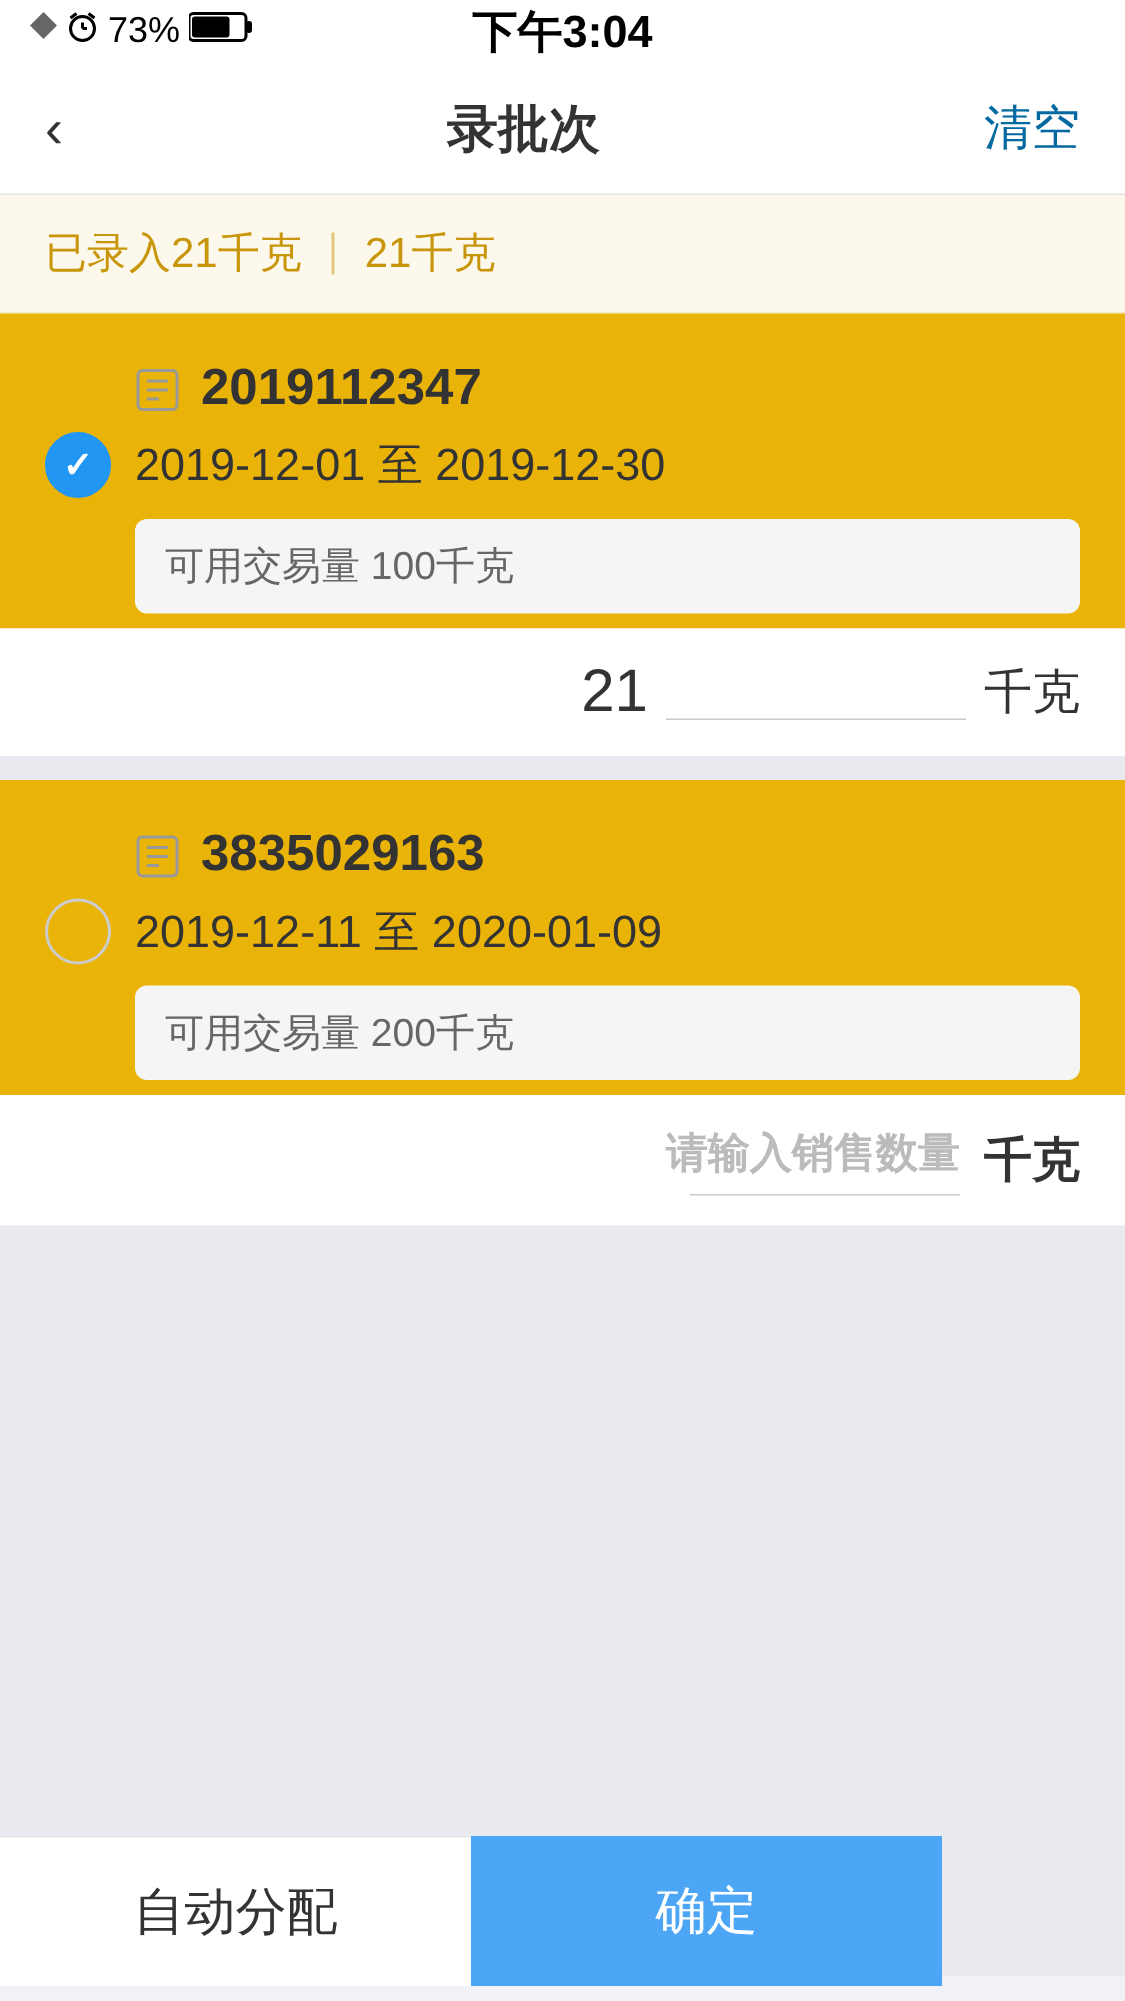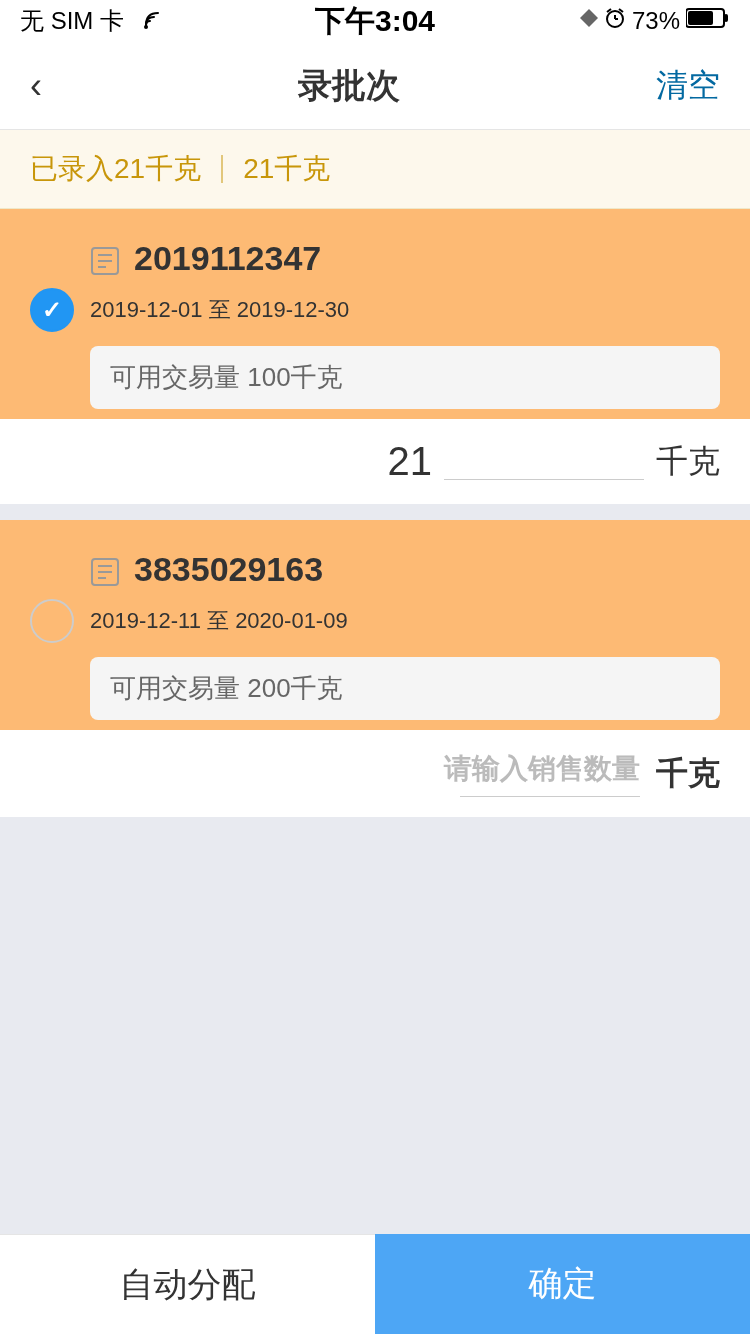--- a/index.html
+++ b/index.html
@@ -87,21 +87,21 @@
     }
     .info-banner-divider {
       width: 2px;
       height: 28px;
       background: #c8960a;
       opacity: 0.5;
     }
 
     
     .card {
-      background: #fdba74;
+      background: #eab308;
       margin-bottom: 0;
       padding: 30px 30px 30px 30px;
     }
 
     .card-header {
       display: flex;
       align-items: center;
       margin-bottom: 10px;
       padding-left: 60px;
     }
@@ -136,21 +136,21 @@
       background: #2196F3;
       border-color: #2196F3;
     }
     .radio-btn.checked::after {
       content: '✓';
       color: #fff;
       font-size: 24px;
       font-weight: bold;
     }
     .date-text {
-      font-size: 22px;
+      font-size: 30px;
       color: #333;
     }
 
     .available-box {
       margin-left: 60px;
       background: #f5f5f5;
       border-radius: 8px;
       padding: 14px 20px;
       font-size: 26px;
       color: #666;
@@ -221,23 +221,23 @@
     
     .gray-area {
       flex: 1;
       background: #e8eaf0;
       min-height: 500px;
     }
 
     
     .bottom-bar {
       position: fixed;
-      bottom: 0;
+      bottom: 10px;
       left: 0;
-      width: 750px;
+      width: 628px;
       height: 100px;
       display: flex;
     }
     .btn-auto {
       flex: 1;
       background: #fff;
       display: flex;
       align-items: center;
       justify-content: center;
       font-size: 34px;
@@ -255,31 +255,20 @@
       font-size: 34px;
       color: #fff;
       border: none;
       cursor: pointer;
     }
   </style>
 </head>
 <body>
 
 <div class="status-bar">
-  <div class="status-left">
-    <span>无 SIM 卡</span>
-    <span>
-      <svg width="28" height="20" viewBox="0 0 28 20">
-        <path d="M14 16 Q14 12 18 12" stroke="#000" stroke-width="2" fill="none" stroke-linecap="round"></path>
-        <path d="M14 16 Q14 8 22 8" stroke="#000" stroke-width="2" fill="none" stroke-linecap="round"></path>
-        <path d="M14 16 Q14 4 26 4" stroke="#000" stroke-width="2" fill="none" stroke-linecap="round"></path>
-        <circle cx="14" cy="18" r="2" fill="#000"></circle>
-      </svg>
-    </span>
-  </div>
   <span class="status-center">下午3:04</span>
   <div class="status-right">
     <span>
       <svg width="18" height="20" viewBox="0 0 18 20">
           <path d="M9 0 L18 9 L9 18 L0 9 Z" fill="#000" opacity="0.6"></path>
         </svg>
     </span>
     <span>
       <svg width="22" height="22" viewBox="0 0 22 22">
         <circle cx="11" cy="12" r="8" stroke="#000" stroke-width="2" fill="none"></circle>

